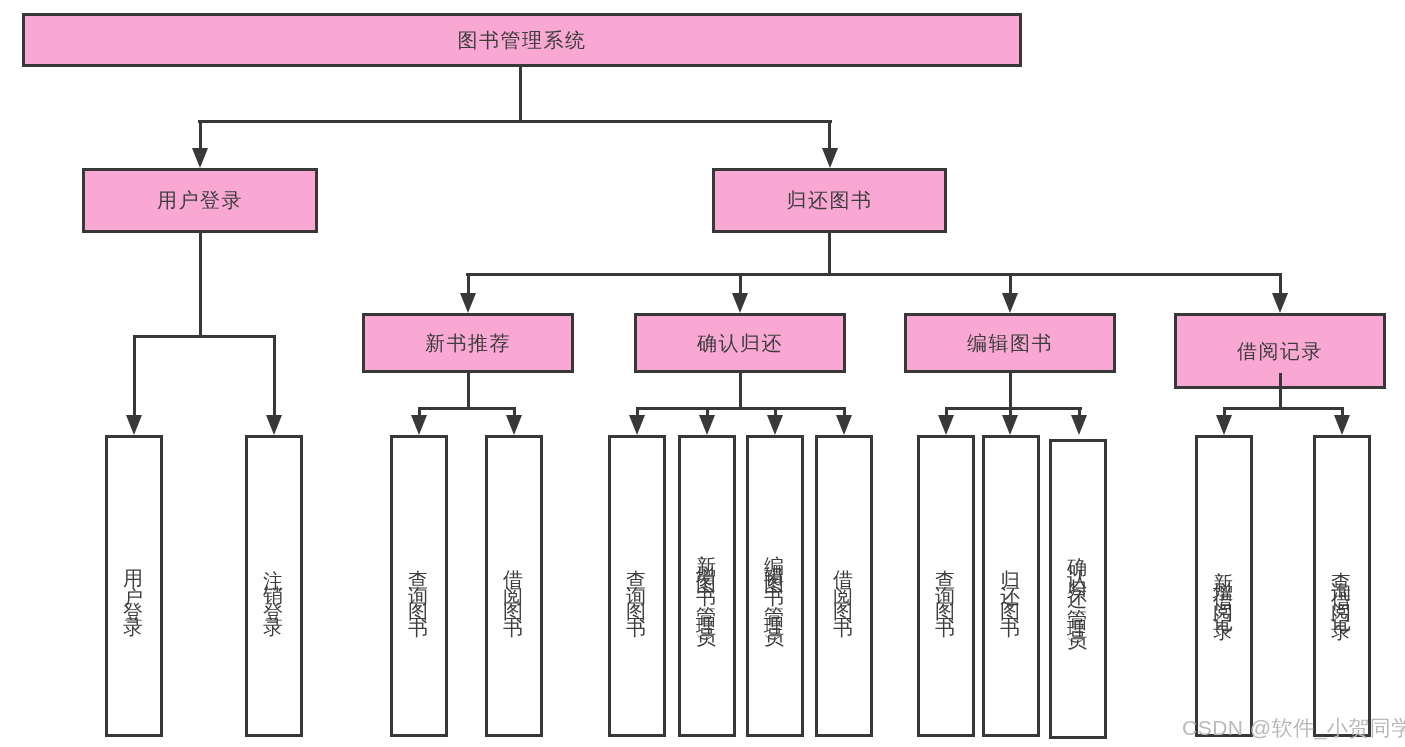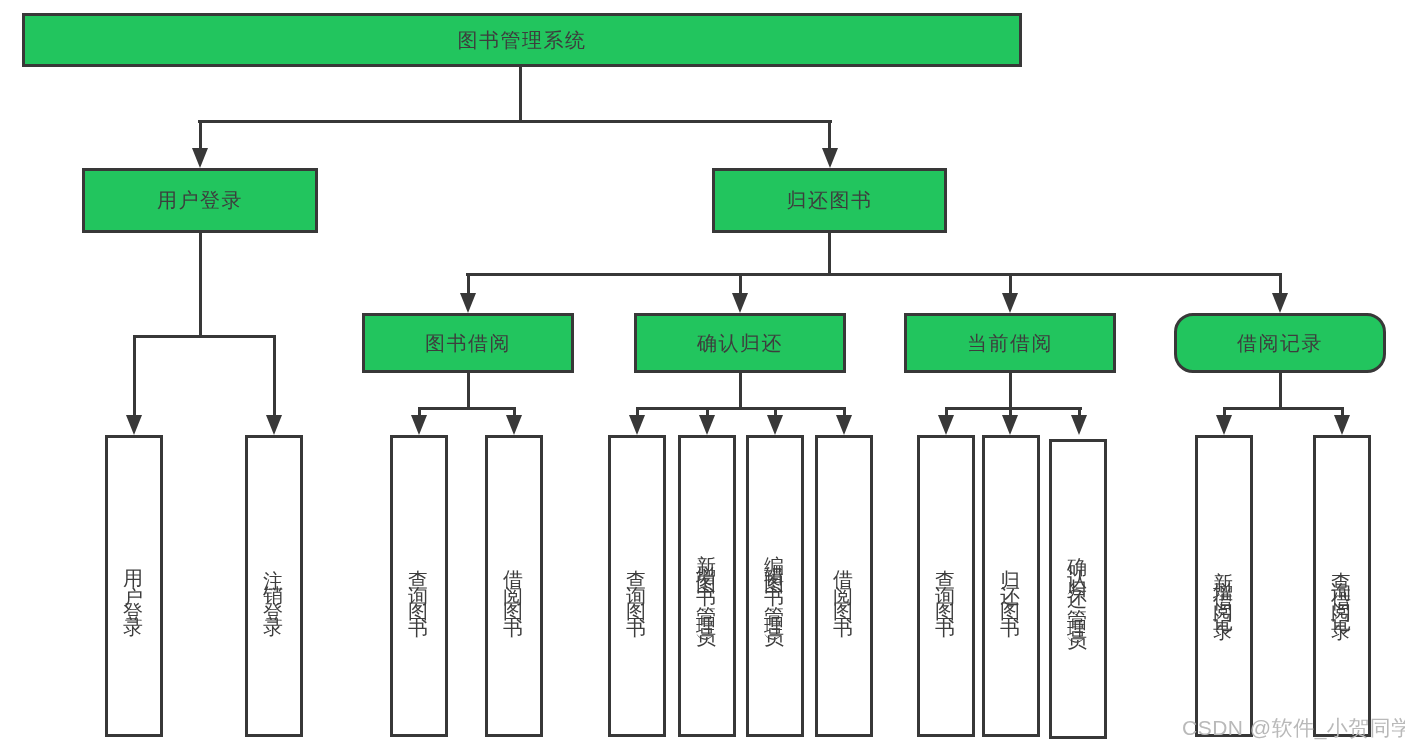--- a/index.html
+++ b/index.html
@@ -5,21 +5,21 @@
   :root { --line:#383838; --text:#3d3d3d; --background:#ffffff; --watermark:#b9b9b9; }
   html,body { margin:0; padding:0; }
   body { background:var(--background); }
   .stage {
     position:relative; width:1405px; height:747px; overflow:hidden;
     background:var(--background);
     font-family:"Liberation Sans", sans-serif;
     color:var(--text);
   }
   .hbox {
-    position:absolute; box-sizing:border-box; background:#22c55e;
+    position:absolute; box-sizing:border-box; background:#f9a8d4;
     border:3px solid var(--line);
     display:flex; align-items:center; justify-content:center;
     font-size:20px; letter-spacing:1.5px; color:var(--text);
   }
   .vbox {
     position:absolute; box-sizing:border-box; background:#fff;
     border:3px solid var(--line);
     display:flex; align-items:center; justify-content:center;
     writing-mode:vertical-rl; text-orientation:mixed;
     font-size:20px; letter-spacing:0.8em; color:var(--text);
@@ -74,29 +74,29 @@
   <div class="line" style="left:467px; top:273px; width:3px; height:22px;"></div>
   <div class="arr" style="left:460px; top:293px;"></div>
   <div class="line" style="left:739px; top:273px; width:3px; height:22px;"></div>
   <div class="arr" style="left:732px; top:293px;"></div>
   <div class="line" style="left:1009px; top:273px; width:3px; height:22px;"></div>
   <div class="arr" style="left:1002px; top:293px;"></div>
   <div class="line" style="left:1279px; top:273px; width:3px; height:22px;"></div>
   <div class="arr" style="left:1272px; top:293px;"></div>
 
   <div class="hbox" style="left:362px; top:313px; width:212px; height:60px;">
-    <span>图书借阅</span>
+    <span>新书推荐</span>
   </div>
   <div class="hbox" style="left:634px; top:313px; width:212px; height:60px;">
     <span>确认归还</span>
   </div>
   <div class="hbox" style="left:904px; top:313px; width:212px; height:60px;">
-    <span>当前借阅</span>
+    <span>编辑图书</span>
   </div>
-  <div class="hbox" style="left:1174px; top:313px; width:212px; height:60px;border-radius:19px;">
+  <div class="hbox" style="left:1174px; top:313px; width:212px; height:76px;">
     <span>借阅记录</span>
   </div>
 
   <div class="line" style="left:467px; top:373px; width:3px; height:36px;"></div>
   <div class="line" style="left:418px; top:407px; width:98px; height:3px;"></div>
   <div class="line" style="left:418px; top:407px; width:3px; height:10px;"></div>
   <div class="arr" style="left:411px; top:415px;"></div>
   <div class="line" style="left:513px; top:407px; width:3px; height:10px;"></div>
   <div class="arr" style="left:506px; top:415px;"></div>
 

